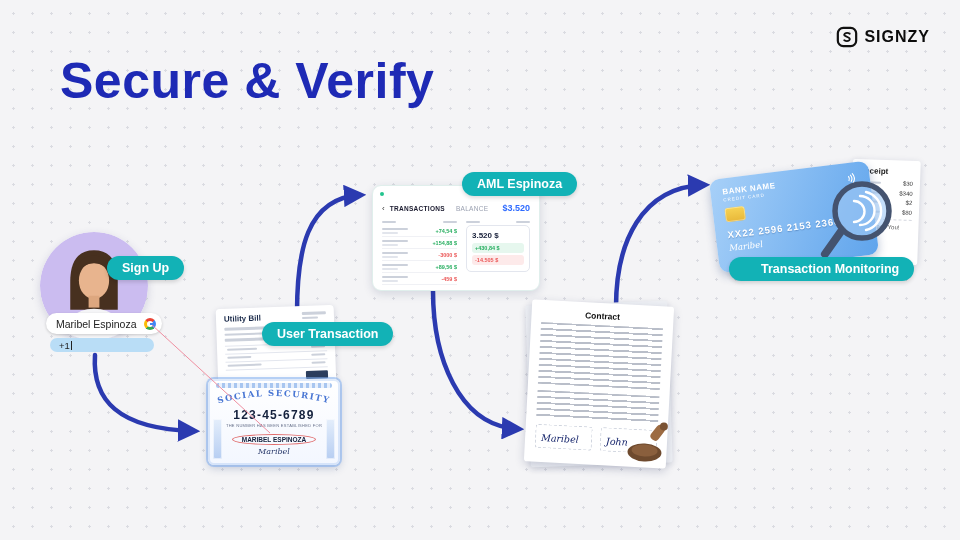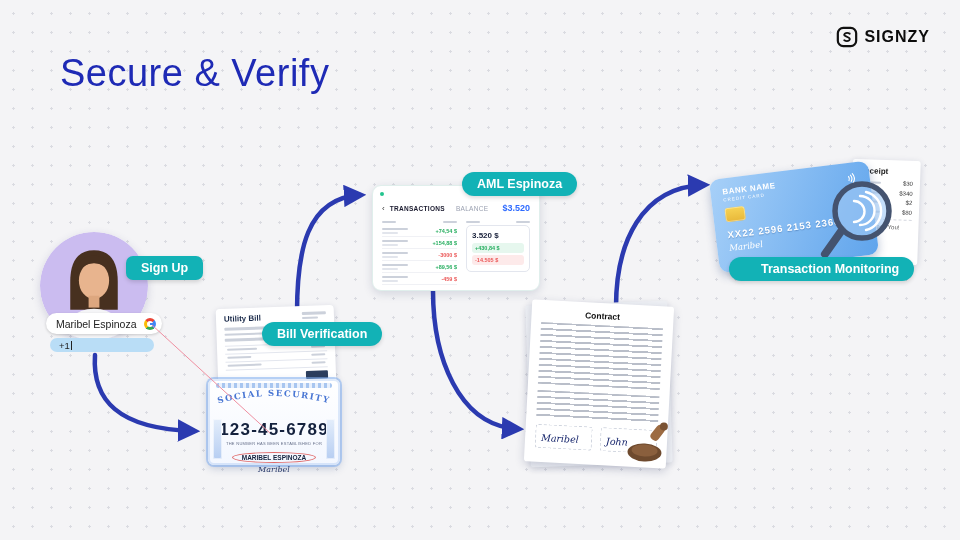--- a/index.html
+++ b/index.html
@@ -3,30 +3,30 @@
 <meta charset="utf-8">
 <style>
   html,body{margin:0;padding:0;}
   body{font-family:"Liberation Sans",sans-serif;background:#f4f4f6;}
   .stage{position:relative;width:960px;height:540px;overflow:hidden;
     background-color:#f4f4f6;
     background-image:radial-gradient(#dadbe1 1.1px,transparent 1.1px);
     background-size:19px 19px;background-position:4px 4px;}
 
   
-  .title{position:absolute;left:60px;top:52px;margin:0;font-size:38px;font-weight:400;
+  .title{position:absolute;left:60px;top:52px;margin:0;font-size:50px;font-weight:700;
     color:#1e2ab5;letter-spacing:.5px;z-index:3;}
   .logo{position:absolute;right:30px;top:26px;display:flex;align-items:center;gap:6px;z-index:3;}
   .logo-text{font-size:16px;font-weight:800;letter-spacing:1px;color:#0c0c0c;}
 
   
   .badge{position:absolute;height:24px;line-height:24px;padding:0 15px;border-radius:14px;
     background:#12b2b6;color:#fff;font-size:12.5px;font-weight:600;white-space:nowrap;
     box-shadow:0 2px 4px rgba(0,0,0,.15);z-index:6;}
-  .badge.signup{left:126px;top:256px;border-radius:7px;}
+  .badge.signup{left:107px;top:256px;}
   .badge.verification{left:262px;top:322px;}
   .badge.aml{left:462px;top:172px;}
   .badge.contracting{left:597px;top:312px;}
   .badge.monitoring{left:729px;top:257px;padding-left:32px;}
 
   
   .connectors{position:absolute;left:0;top:0;z-index:2;}
   .redline{position:absolute;left:0;top:0;z-index:5;pointer-events:none;}
 
   
@@ -59,21 +59,21 @@
   .ub-trow .bar{height:2px;}
   .ub-total{width:22px;height:8px;background:#2c3e5d;border-radius:1px;margin-left:auto;margin-top:3px;}
 
   
   .ssn-card{position:absolute;left:208px;top:379px;width:132px;height:86px;
     background:linear-gradient(#ffffff,#f3f7ff);border-radius:6px;
     box-shadow:0 0 0 2px rgba(130,175,240,.55),0 3px 8px rgba(30,60,120,.25),inset 0 0 0 2px rgba(150,185,240,.3);
     z-index:4;text-align:center;padding-top:4px;box-sizing:border-box;}
   .ssn-band{height:5px;margin:0 8px 1px;border-radius:3px;
     background:repeating-linear-gradient(90deg,#a8c6f0 0 3px,#e8f0fc 3px 6px);}
-  .ssn-number{font-size:17px;font-weight:700;letter-spacing:1.2px;color:#14213d;margin-top:12px;}
+  .ssn-number{font-size:12px;font-weight:700;letter-spacing:1.2px;color:#14213d;margin-top:0px;}
   .ssn-est{font-size:4px;color:#66708a;letter-spacing:.3px;margin-top:1px;}
   .ssn-name{display:inline-block;font-size:6.5px;font-weight:700;color:#14213d;
     padding:1px 9px;border:1px solid #e06b6b;border-radius:50%;margin-top:2px;}
   .ssn-sig{font-family:"DejaVu Serif",serif;font-style:italic;font-size:8px;color:#2a3a6b;margin-top:1px;}
   .pillar{position:absolute;bottom:6px;width:9px;height:40px;border-radius:2px;
     background:linear-gradient(#e4eefb,#b7cef2);
     box-shadow:inset 0 0 0 1px rgba(255,255,255,.6);}
   .pillar.left{left:5px;} .pillar.right{right:5px;}
 
   
@@ -235,21 +235,21 @@
         <textPath href="#ssn-arc" startOffset="50%" text-anchor="middle">SOCIAL SECURITY</textPath>
       </text>
     </svg>
     <div class="ssn-number">123-45-6789</div>
     <div class="ssn-est">THE NUMBER HAS BEEN ESTABLISHED FOR</div>
     <div><span class="ssn-name">MARIBEL ESPINOZA</span></div>
     <div class="ssn-sig">Maribel</div>
     <div class="pillar left"></div>
     <div class="pillar right"></div>
   </div>
-  <div class="badge verification">Bill Verification</div>
+  <div class="badge verification">User Transaction</div>
 
   <div class="aml-card">
     <div class="status-dot"></div>
     <div class="aml-header">
       <span class="aml-chevron">‹</span>
       <span class="aml-tab-active">TRANSACTIONS</span>
       <span class="aml-tab">BALANCE</span>
       <span class="aml-spacer"></span>
       <span class="aml-amount-wrap">
         <span class="aml-amount">$3.520</span>

